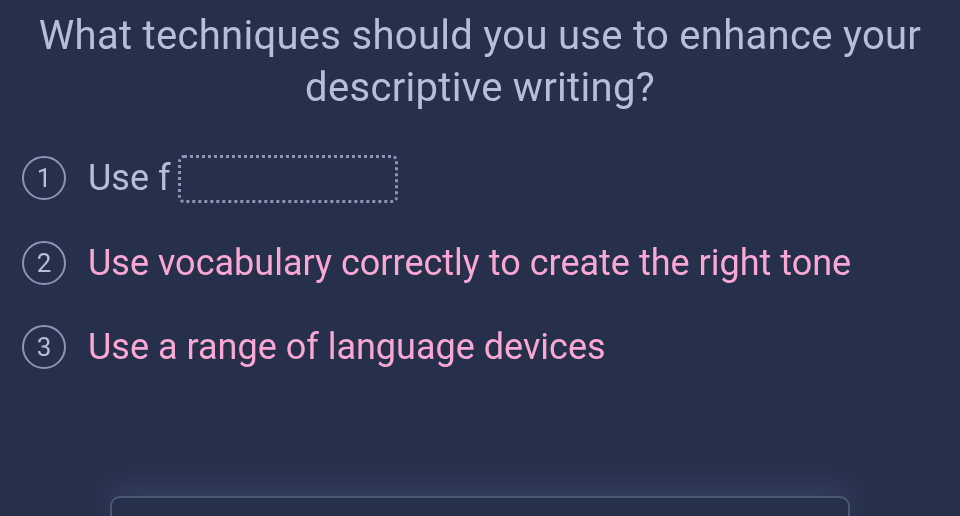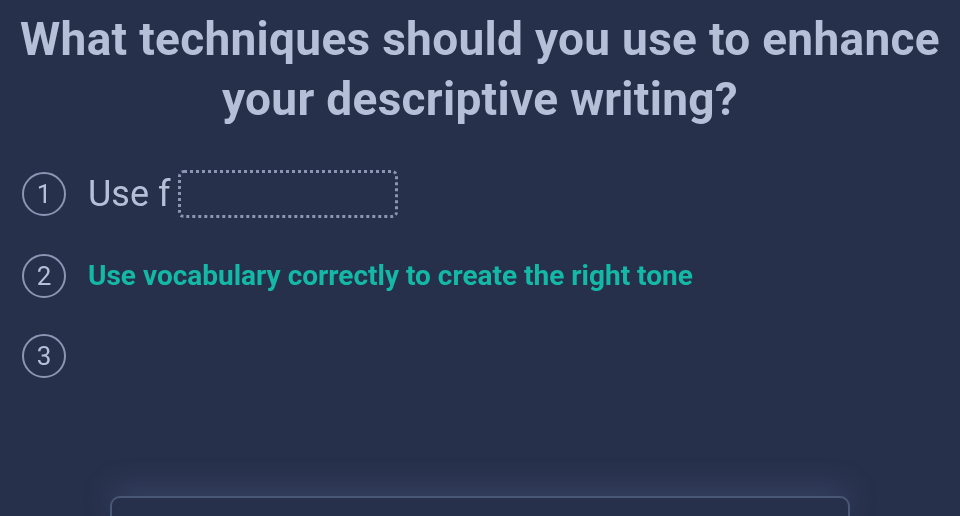--- a/index.html
+++ b/index.html
@@ -10,22 +10,22 @@
     body {
       width: 960px;
       height: 516px;
       background-color: #26304a;
       font-family: -apple-system, BlinkMacSystemFont, 'Segoe UI', Roboto, sans-serif;
       color: #b5c0d8;
       overflow: hidden;
       padding-top: 10px;
     }
     .question-title {
-      font-size: 46px;
-      font-weight: 700;
+      font-size: 40px;
+      font-weight: 400;
       text-align: center;
       color: #b5c0d8;
       line-height: 1.3;
       padding: 0 10px;
       margin-bottom: 40px;
       letter-spacing: 0.3px;
     }
     .options-list {
       padding-left: 22px;
       padding-right: 20px;
@@ -48,27 +48,27 @@
       font-size: 26px;
       font-weight: 400;
       margin-right: 22px;
     }
     .option-text {
       font-size: 36px;
       font-weight: 400;
       color: #b5c0d8;
       line-height: 1.35;
       display: flex;
-      align-items: center;
+      align-items: flex-end;
       flex-wrap: wrap;
     }
     .option-text-plain {
-      font-size: 28px;
-      font-weight: 700;
-      color: #14b8a6;
+      font-size: 36px;
+      font-weight: 400;
+      color: #f9a8d4;
       line-height: 1.35;
     }
     .blank-input {
       display: inline-block;
       width: 220px;
       height: 48px;
       border: 3px dotted #8a96b3;
       border-radius: 6px;
       margin: 0 8px;
       vertical-align: middle;
@@ -104,18 +104,19 @@
       </div>
     </div>
 
     <div class="option-row">
       <div class="option-number">2</div>
       <div class="option-text-plain">Use vocabulary correctly to create the right tone</div>
     </div>
 
     <div class="option-row">
       <div class="option-number">3</div>
+      <div class="option-text-plain">Use a range of language devices</div>
     </div>
 
   </div>
 </div>
 
 <div class="bottom-bar"></div>
 
 </body></html>

